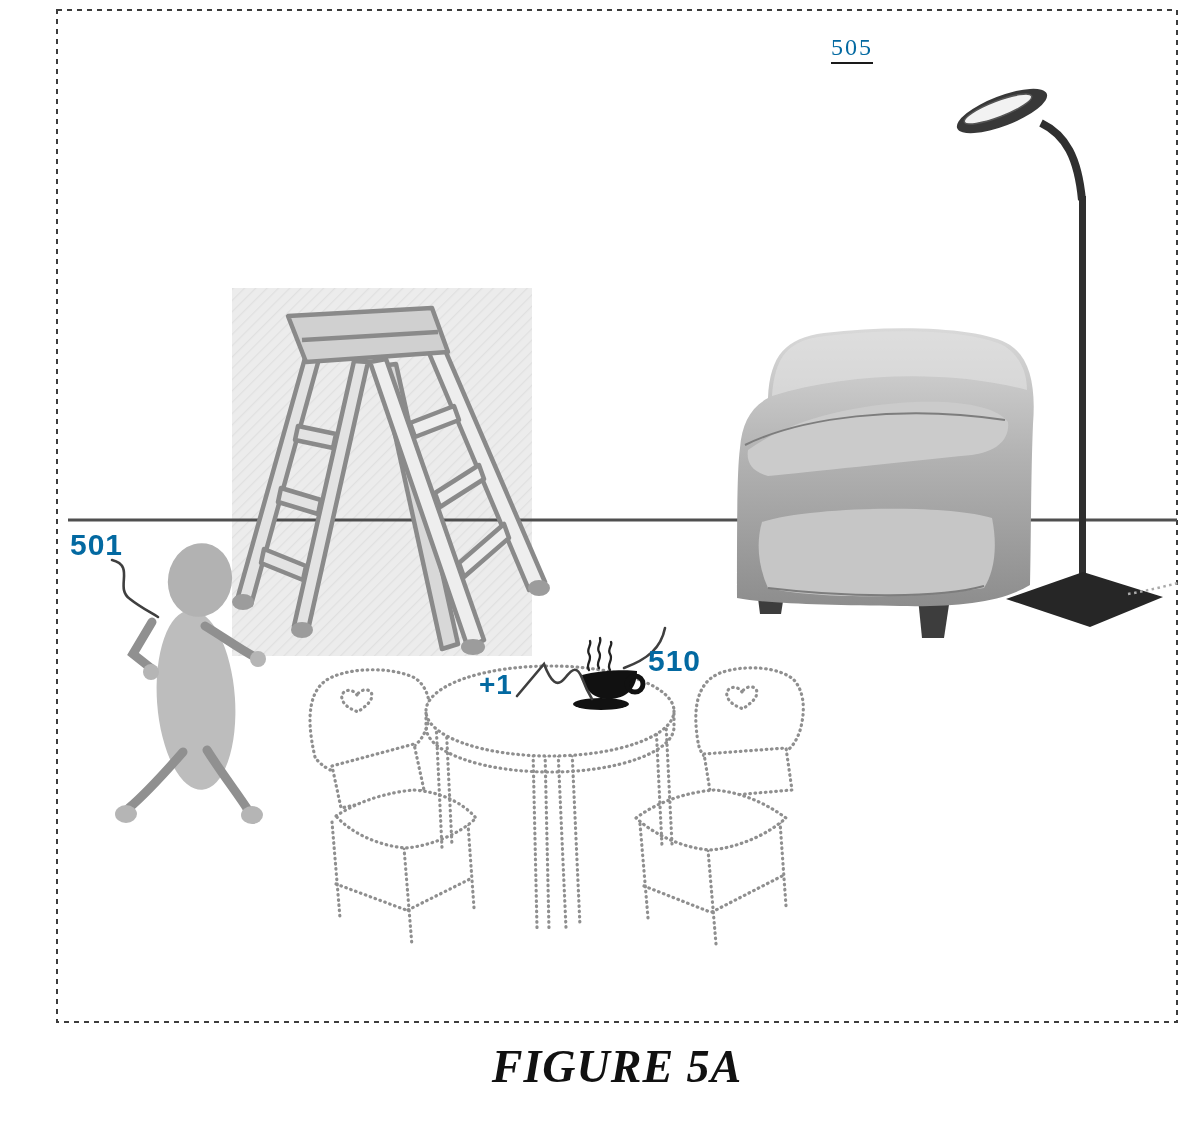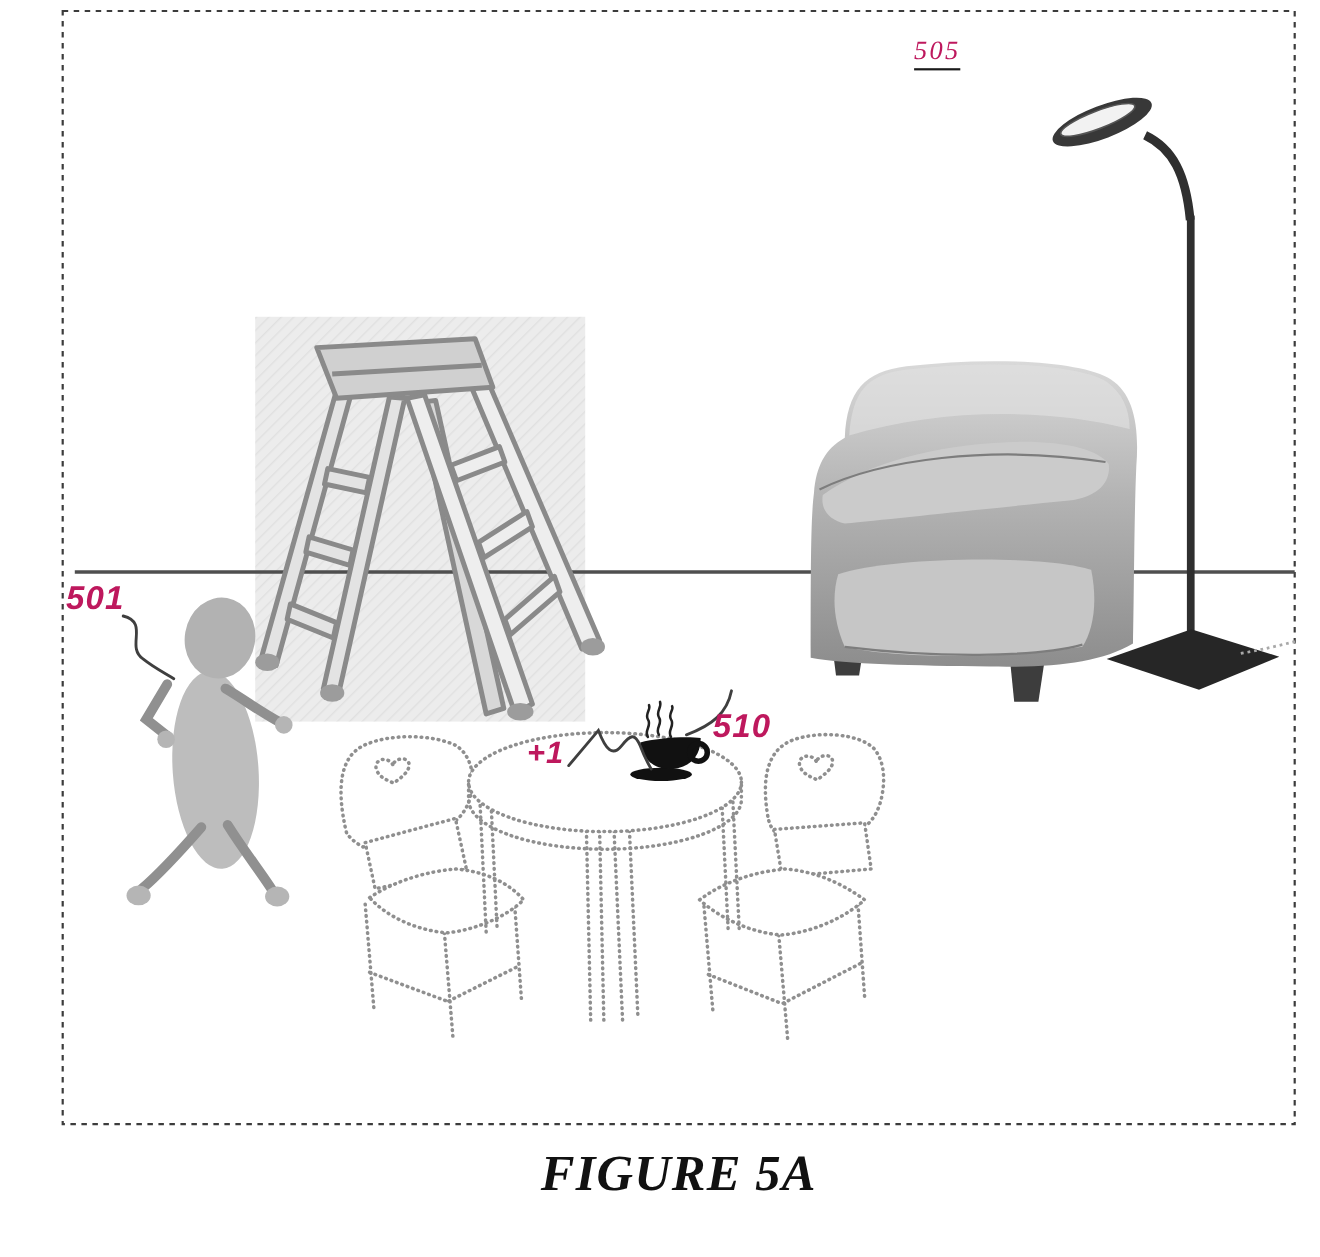--- a/index.html
+++ b/index.html
@@ -5,21 +5,21 @@
   html,body{margin:0;padding:0;background:#ffffff;}
   .page{
     position:relative;
     width:1200px;
     height:1143px;
     background:#ffffff;
     font-family:"Liberation Sans", sans-serif;
     overflow:hidden;
   }
   .scene{position:absolute;left:0;top:0;width:1200px;height:1143px;}
-  .label{position:absolute;color:#be185d;white-space:nowrap;font-style:italic;}
+  .label{position:absolute;color:#0369a1;white-space:nowrap;}
   .ref-sans{font-family:"Liberation Sans", sans-serif;font-weight:bold;font-size:30px;letter-spacing:1px;}
   .ref-serif{font-family:"Liberation Serif", serif;font-weight:normal;font-size:24px;letter-spacing:2px;
              border-bottom:2px solid #1a1a1a;padding-bottom:1px;}
   .plus-one{font-size:28px;}
   .caption{
     position:absolute;left:17px;top:1040px;width:1200px;text-align:center;
     font-family:"Liberation Serif", serif;font-style:italic;font-weight:bold;
     font-size:46px;color:#111;letter-spacing:1px;
   }
 </style>
@@ -177,21 +177,21 @@
 
     <g stroke="#3f3f3f" stroke-width="2.6" fill="none" stroke-linecap="round">
       <path d="M112,560 C136,566 114,588 130,599 C140,607 150,612 158,617"></path>
       <path d="M665,628 C661,648 648,659 624,668"></path>
       <path d="M517,696 L544,664 C551,682 557,688 565,678 C573,668 577,666 582,678 C585,686 589,694 592,699"></path>
     </g>
   </svg>
 
   <div class="label ref-serif" style="left:831px;top:34px;">505</div>
 
-  <div class="label ref-sans" style="left:60px;top:528px;text-align:right;">501</div>
+  <div class="label ref-sans" style="left:70px;top:528px;text-align:right;">501</div>
 
   <div class="label ref-sans" style="left:648px;top:596px;margin-top:48px;">510</div>
 
   <div class="label ref-sans plus-one" style="left:479px;top:669px;">+1</div>
 
   <div class="caption">FIGURE 5A</div>
 
 </div>
 
 </body></html>

